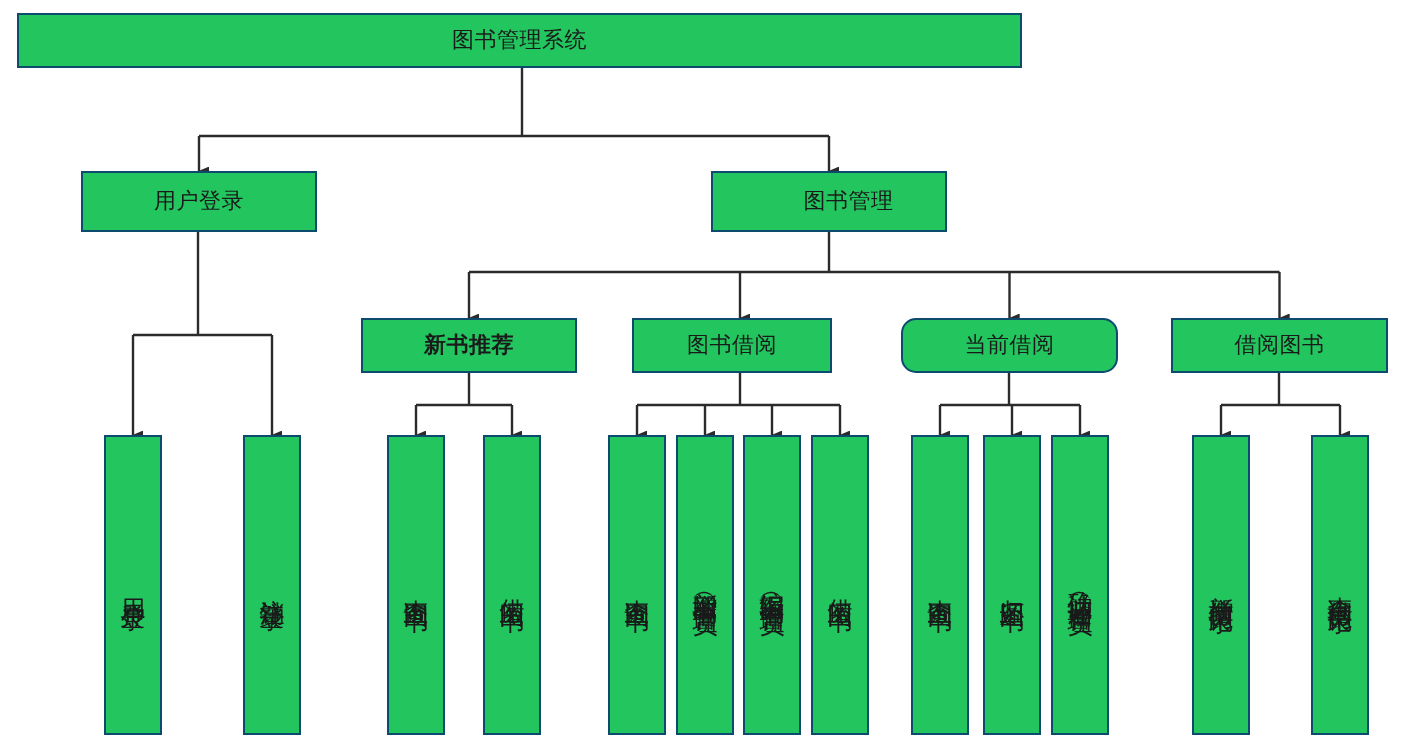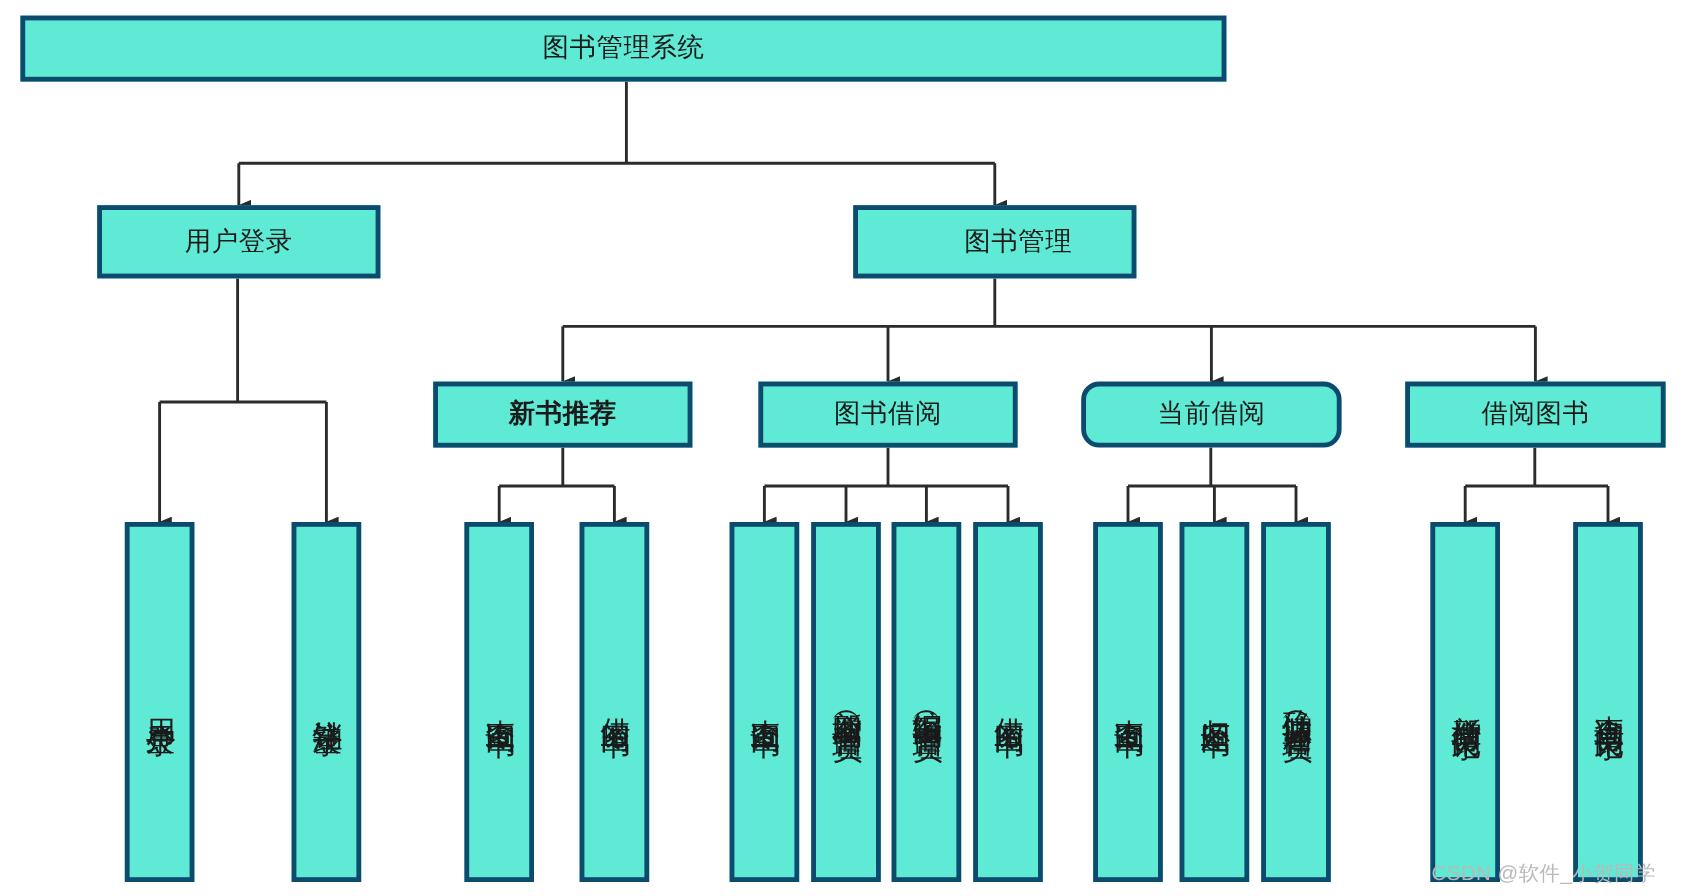--- a/index.html
+++ b/index.html
@@ -20,22 +20,22 @@
   #wires {
     position: absolute;
     left: 0;
     top: 0;
     width: 1405px;
     height: 747px;
   }
   .node {
     position: absolute;
     box-sizing: border-box;
-    background: #5eead4;
-    border: 4px solid #0c4a6e;
+    background: #22c55e;
+    border: 2px solid #0c4a6e;
     display: flex;
     align-items: center;
     justify-content: center;
     overflow: hidden;
   }
   .node-label {
     color: #1a1a1a;
     text-align: center;
     white-space: pre;
     line-height: 1.12;
@@ -119,21 +119,21 @@
       </div>
       <div class="node horizontal" style="left: 81px; top: 171px; width: 236px; height: 61px;">
         <span class="node-label">用户登录</span>
       </div>
       <div class="node horizontal" style="left: 711px; top: 171px; width: 236px; height: 61px; padding-left: 39px;">
         <span class="node-label">图书管理</span>
       </div>
       <div class="node horizontal" style="left: 361px; top: 318px; width: 216px; height: 55px; font-weight: bold;">
         <span class="node-label">新书推荐</span>
       </div>
-      <div class="node horizontal" style="left: 632px; top: 318px; width: 216px; height: 55px;">
+      <div class="node horizontal" style="left: 632px; top: 318px; width: 200px; height: 55px;">
         <span class="node-label">图书借阅</span>
       </div>
       <div class="node horizontal" style="left: 901px; top: 318px; width: 217px; height: 55px; border-radius: 15px;">
         <span class="node-label">当前借阅</span>
       </div>
       <div class="node horizontal" style="left: 1171px; top: 318px; width: 217px; height: 55px;">
         <span class="node-label">借阅图书</span>
       </div>
       <div class="node vertical" style="left: 104px; top: 435px; width: 58px; height: 300px;">
         <span class="node-label">用户登录</span>
@@ -169,14 +169,13 @@
         <span class="node-label">确认归还（管理员）</span>
       </div>
       <div class="node vertical" style="left: 1192px; top: 435px; width: 58px; height: 300px;">
         <span class="node-label">新增借阅记录</span>
       </div>
       <div class="node vertical" style="left: 1311px; top: 435px; width: 58px; height: 300px;">
         <span class="node-label">查询借阅记录</span>
       </div>
     </div>
 
-  <div class="watermark" style="left: 1193px; top: 716px; color: rgb(185, 185, 185);">CSDN @软件_小贺同学</div>
 </div>
 
 </body></html>

